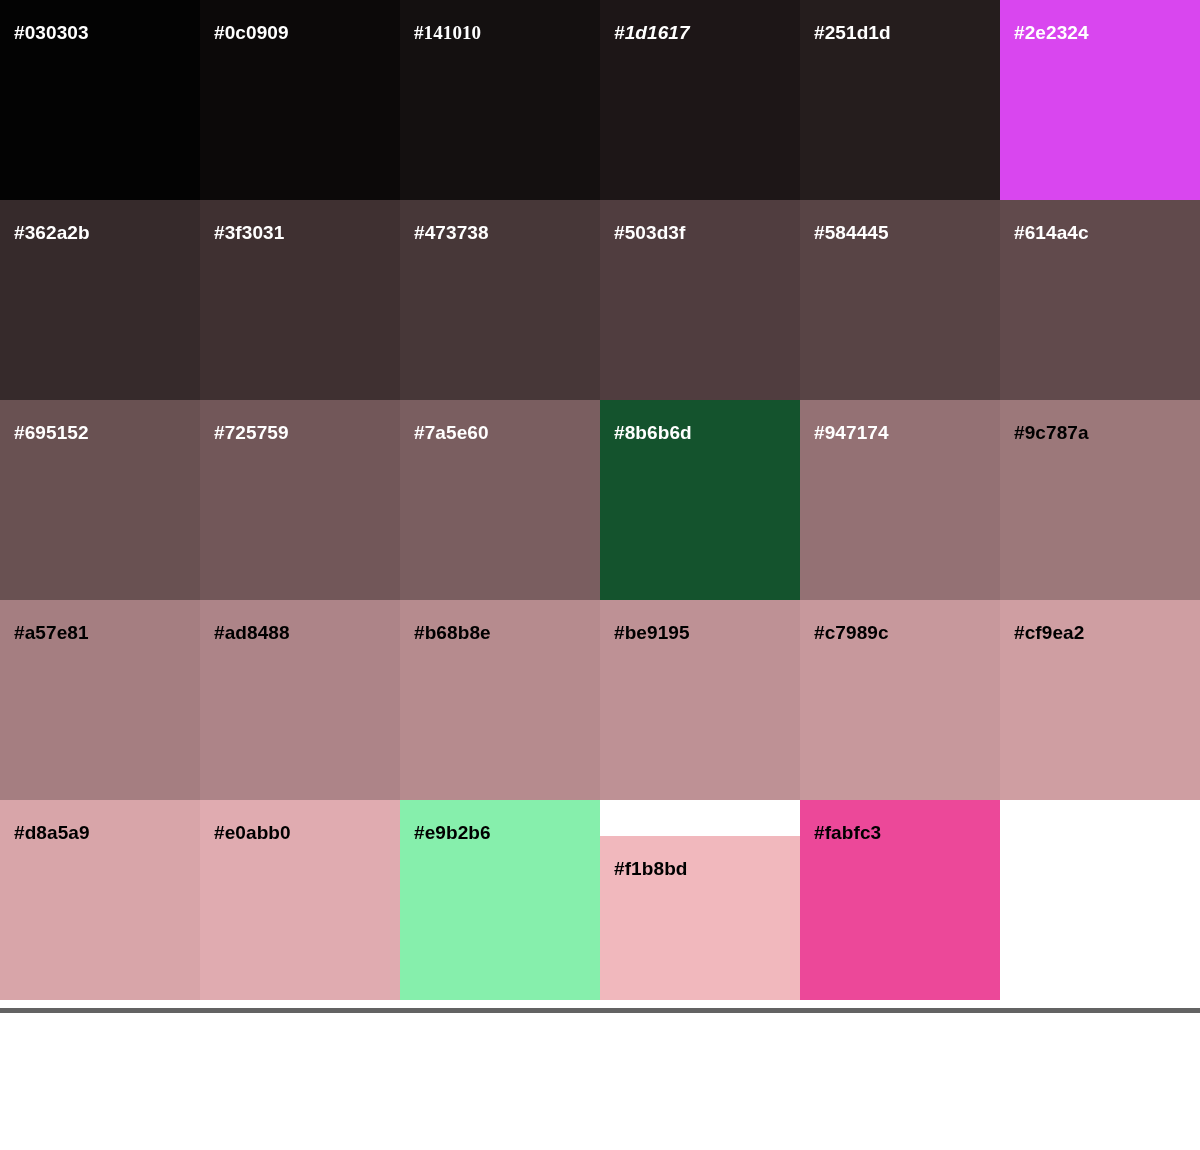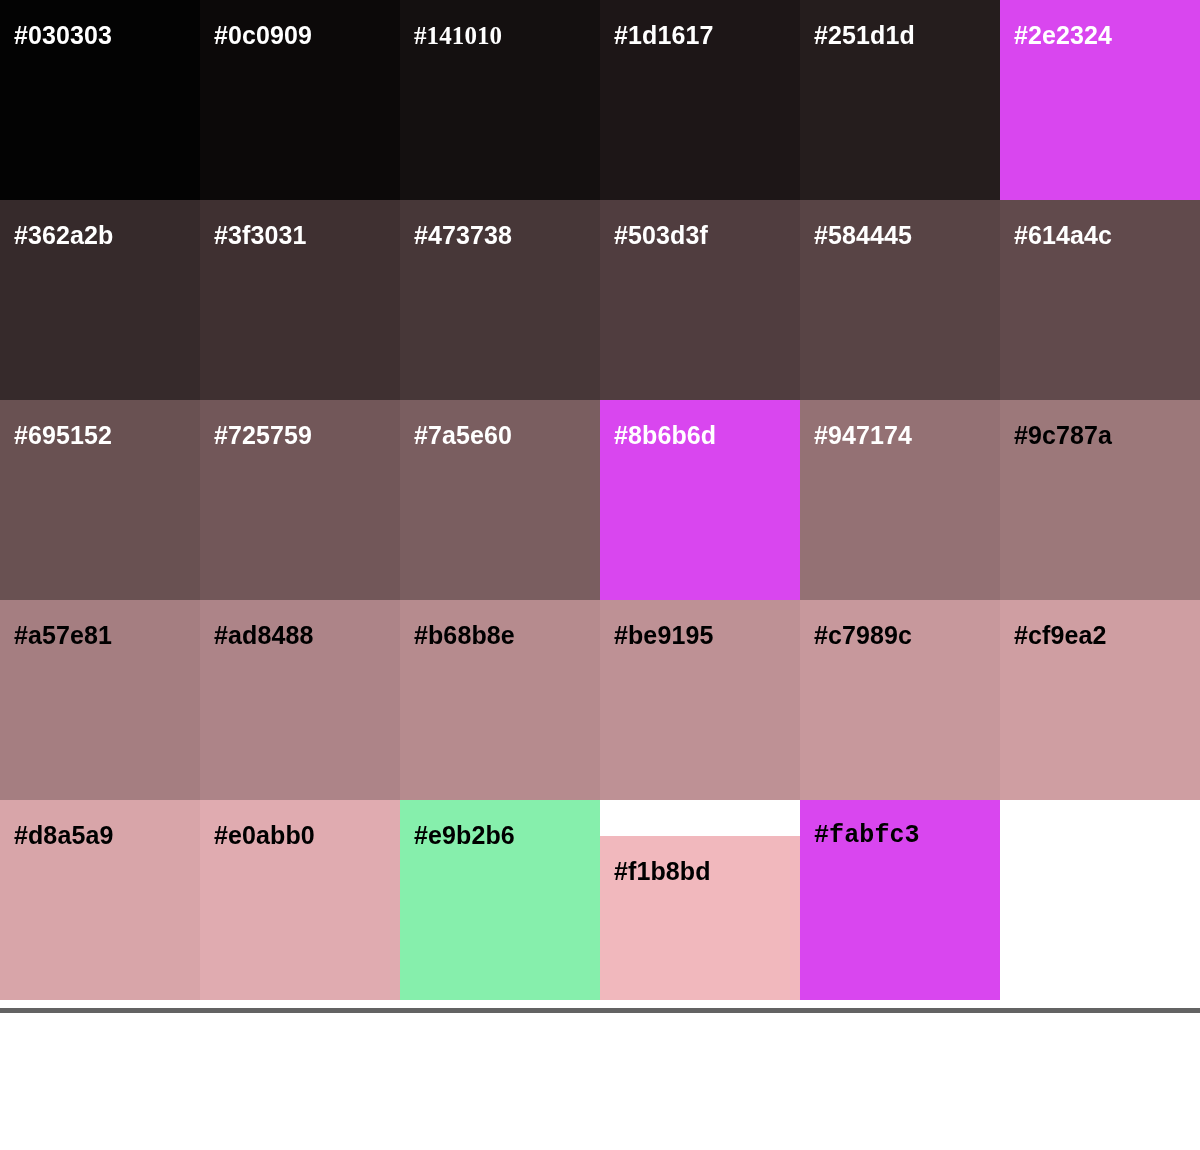--- a/index.html
+++ b/index.html
@@ -21,21 +21,21 @@
     grid-template-columns:repeat(6, 200px);
     grid-template-rows:repeat(5, 200px);
   }
   .swatch {
     position:relative;
     width:200px; height:200px;
   }
   .swatch-label {
     position:absolute;
     left:14px; top:23px;
-    font-size:25px;
+    font-size:19px;
     font-weight:bold;
     letter-spacing:0.1px;
     line-height:1;
     white-space:nowrap;
   }
   .swatch.light-text .swatch-label { color:#ffffff; }
   .swatch.dark-text  .swatch-label { color:#000000; }
 
   
   #divider-gap {
@@ -62,21 +62,21 @@
   <div id="palette">
       <div class="swatch light-text" style="background: rgb(3, 3, 3);">
         <span class="swatch-label">#030303</span>
       </div>
       <div class="swatch light-text" style="background: rgb(12, 9, 9);">
         <span class="swatch-label">#0c0909</span>
       </div>
       <div class="swatch light-text" style="background: rgb(20, 16, 16); font-family: Liberation Serif, serif;">
         <span class="swatch-label">#141010</span>
       </div>
-      <div class="swatch light-text" style="background: rgb(29, 22, 23);">
+      <div class="swatch light-text" style="background: rgb(29, 22, 23); font-style: italic;">
         <span class="swatch-label">#1d1617</span>
       </div>
       <div class="swatch light-text" style="background: rgb(37, 29, 29);">
         <span class="swatch-label">#251d1d</span>
       </div>
       <div class="swatch light-text" style="background: #d946ef;">
         <span class="swatch-label">#2e2324</span>
       </div>
       <div class="swatch light-text" style="background: rgb(54, 42, 43);">
         <span class="swatch-label">#362a2b</span>
@@ -98,21 +98,21 @@
       </div>
       <div class="swatch light-text" style="background: rgb(105, 81, 82);">
         <span class="swatch-label">#695152</span>
       </div>
       <div class="swatch light-text" style="background: rgb(114, 87, 89);">
         <span class="swatch-label">#725759</span>
       </div>
       <div class="swatch light-text" style="background: rgb(122, 94, 96);">
         <span class="swatch-label">#7a5e60</span>
       </div>
-      <div class="swatch light-text" style="background: #d946ef;">
+      <div class="swatch light-text" style="background: #14532d;">
         <span class="swatch-label">#8b6b6d</span>
       </div>
       <div class="swatch light-text" style="background: rgb(148, 113, 116);">
         <span class="swatch-label">#947174</span>
       </div>
       <div class="swatch dark-text" style="background: rgb(156, 120, 122);">
         <span class="swatch-label">#9c787a</span>
       </div>
       <div class="swatch dark-text" style="background: rgb(165, 126, 129);">
         <span class="swatch-label">#a57e81</span>
@@ -137,21 +137,21 @@
       </div>
       <div class="swatch dark-text" style="background: rgb(224, 171, 176);">
         <span class="swatch-label">#e0abb0</span>
       </div>
       <div class="swatch dark-text" style="background: #86efac;">
         <span class="swatch-label">#e9b2b6</span>
       </div>
       <div class="swatch dark-text" style="background: rgb(241, 184, 189); margin-top: 36px;">
         <span class="swatch-label">#f1b8bd</span>
       </div>
-      <div class="swatch dark-text" style="background: #d946ef; font-family: Liberation Mono, monospace;">
+      <div class="swatch dark-text" style="background: #ec4899;">
         <span class="swatch-label">#fabfc3</span>
       </div>
     </div>
 
   <div id="divider-gap"></div>
   <div id="divider-bar"></div>
 
   <div id="footer">
 
     

